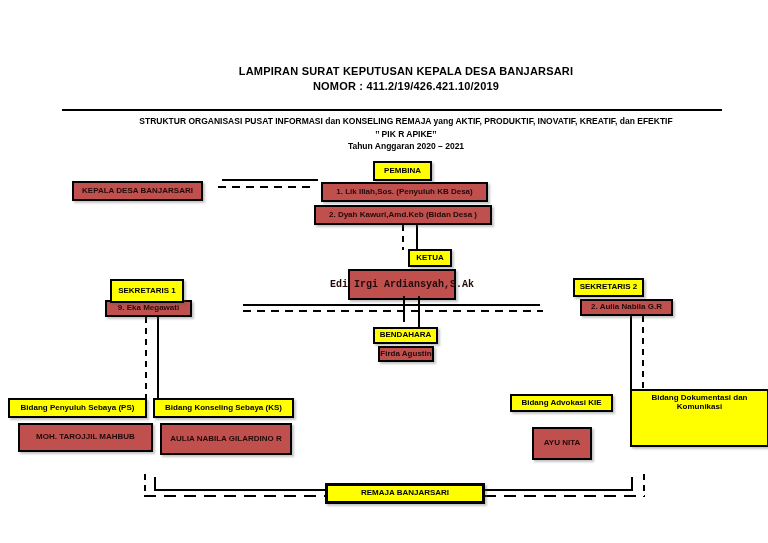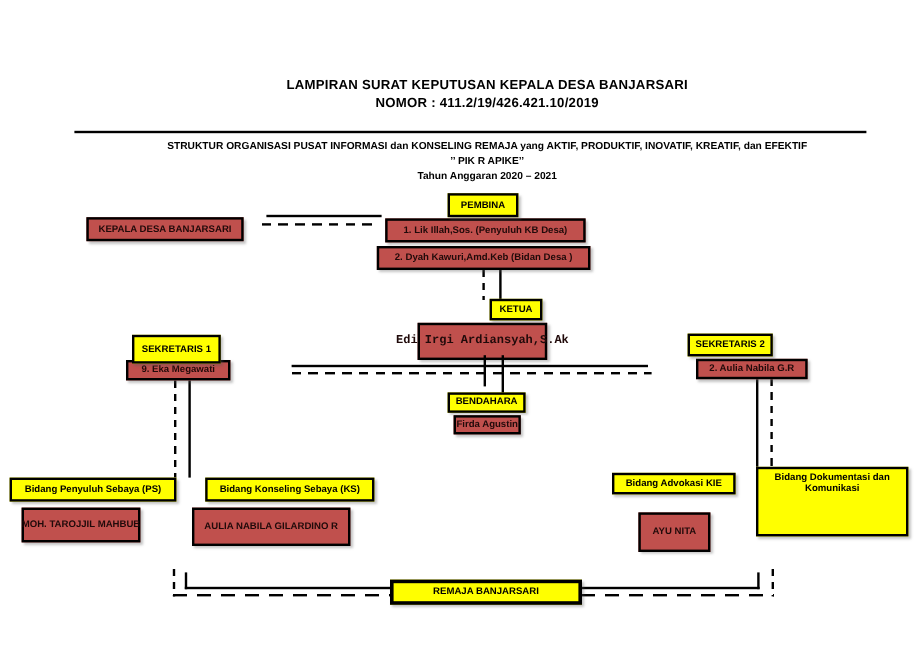--- a/index.html
+++ b/index.html
@@ -32,26 +32,26 @@
   #pembina-p2{left:314px;top:205px;width:178px;height:20px;}
   #ketua-role{left:384px;top:249px;width:44px;height:18px;margin-left:24px;}
   #ketua-person{left:348px;top:269px;width:108px;height:31px;font-size:10px;font-family:Liberation Mono, monospace;}
   #sek1-role{left:110px;top:279px;width:74px;height:24px;}
   #sek1-person{left:105px;top:300px;width:87px;height:17px;}
   #sek2-role{left:573px;top:278px;width:71px;height:19px;}
   #sek2-person{left:580px;top:299px;width:93px;height:17px;}
   #bend-role{left:373px;top:327px;width:65px;height:17px;}
   #bend-person{left:378px;top:346px;width:56px;height:16px;}
   #ps-role{left:8px;top:398px;width:139px;height:20px;}
-  #ps-person{left:18px;top:423px;width:99px;height:29px;}
-  #ks-role{left:171px;top:398px;width:141px;height:20px;}
+  #ps-person{left:18px;top:423px;width:135px;height:29px;}
+  #ks-role{left:153px;top:398px;width:141px;height:20px;}
   #ks-person{left:160px;top:423px;width:132px;height:32px;}
   #adv-role{left:510px;top:394px;width:103px;height:18px;}
   #adv-person{left:532px;top:427px;width:60px;height:33px;}
-  #dok-role{left:630px;top:389px;width:127px;height:58px;align-items:flex-start;padding:3px 8px 0 8px;white-space:normal;}
+  #dok-role{left:630px;top:389px;width:139px;height:58px;align-items:flex-start;padding:3px 8px 0 8px;white-space:normal;}
   #dok-person{left:652px;top:427px;width:78px;height:34px;z-index:5;}
   #remaja-role{left:325px;top:483px;width:160px;height:21px;z-index:6;border-width:3px;}
 
   #l1s{left:222px;top:179px;width:96px;}
   #l1d{left:218px;top:186px;width:96px;}
   #l2d{left:402px;top:225px;height:25px;}
   #l2s{left:416px;top:225px;height:25px;}
   #l3s{left:243px;top:304px;width:297px;}
   #l3d{left:243px;top:310px;width:300px;}
   #l4a{left:403px;top:296px;height:26px;}

